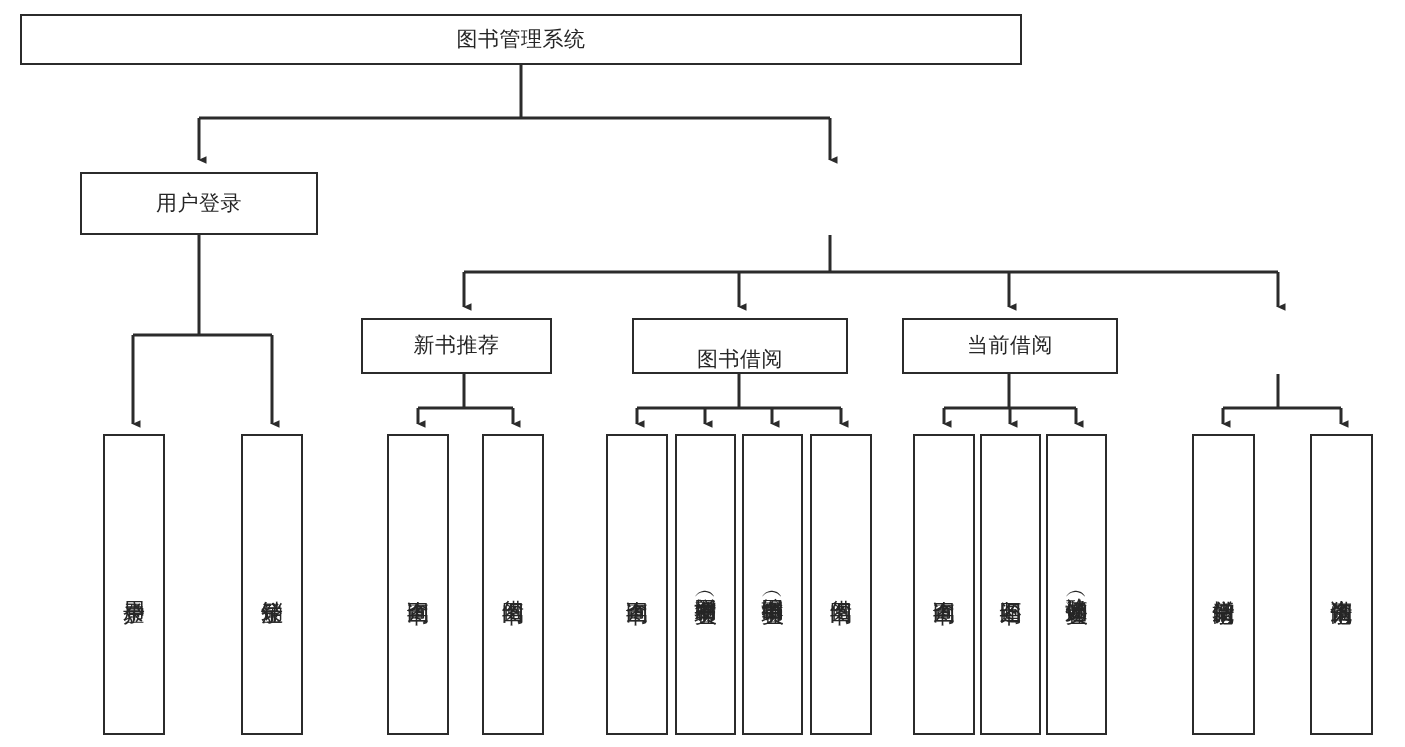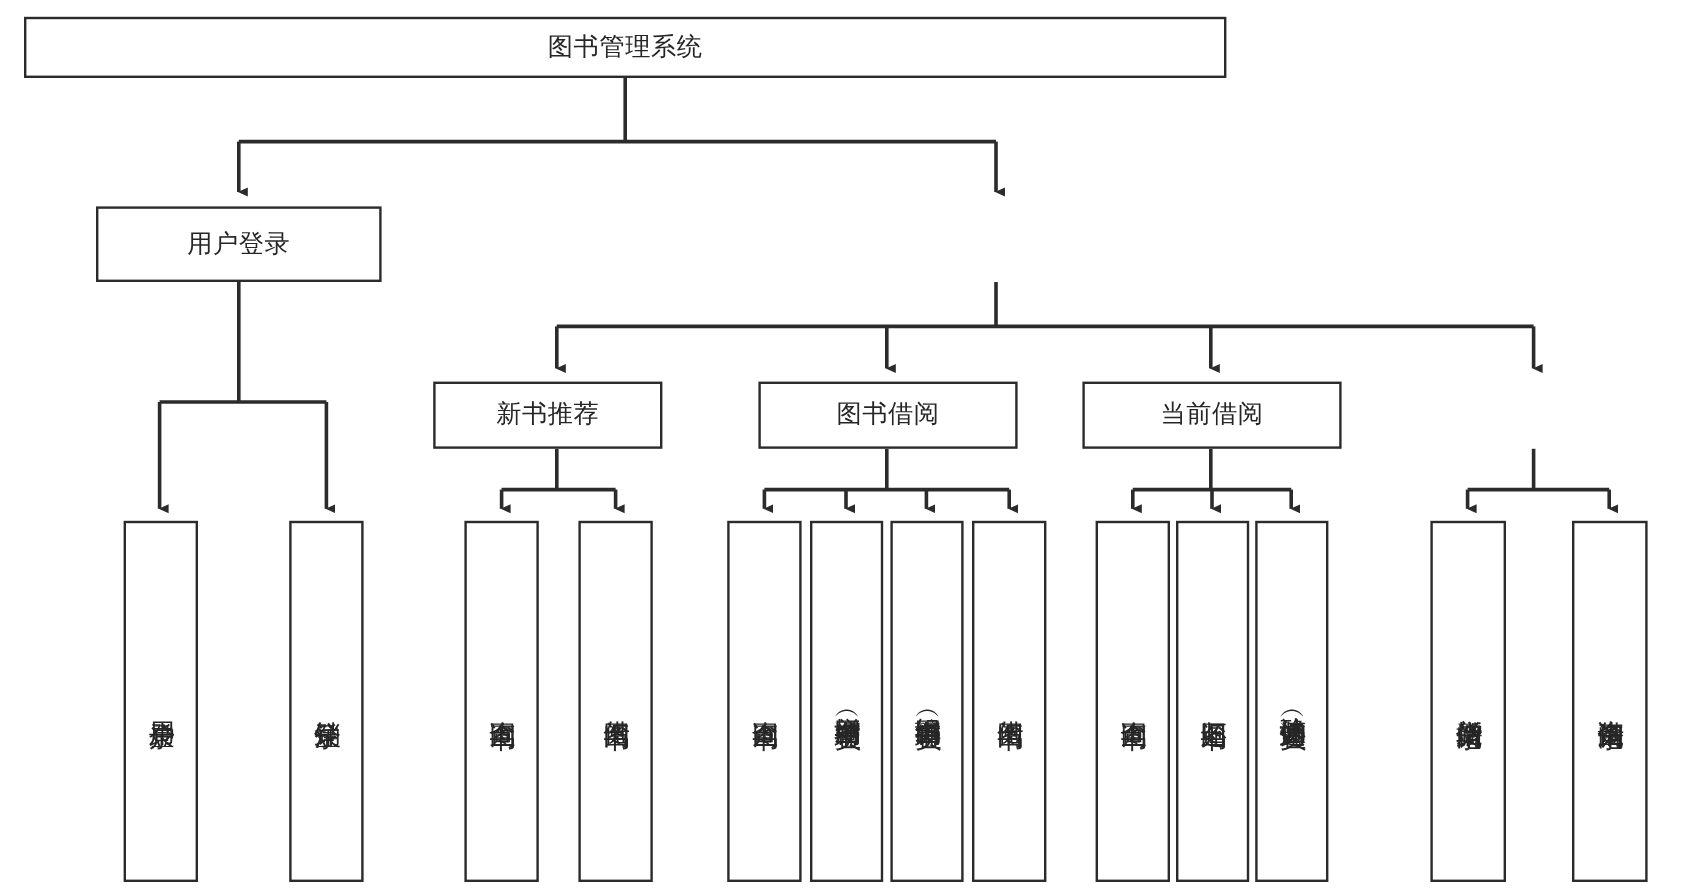--- a/index.html
+++ b/index.html
@@ -127,21 +127,21 @@
     <span class="node-label">图书管理系统</span>
   </div>
 
   <div class="node-box node-h" style="left:80px; top:172px; width:238px; height:63px;">
     <span class="node-label">用户登录</span>
   </div>
 
   <div class="node-box node-h" style="left:361px; top:318px; width:191px; height:56px;">
     <span class="node-label">新书推荐</span>
   </div>
-  <div class="node-box node-h" style="left:632px; top:318px; width:216px; height:56px;">
+  <div class="node-box node-h" style="left:632px; top:318px; width:216px; height:56px;align-items:flex-end;">
     <span class="node-label">图书借阅</span>
   </div>
   <div class="node-box node-h" style="left:902px; top:318px; width:216px; height:56px;">
     <span class="node-label">当前借阅</span>
   </div>
 
   <div class="node-box node-v" style="left:103px; top:434px; width:62px; height:301px;">
     <span class="node-label">用户登录</span>
   </div>
   <div class="node-box node-v" style="left:241px; top:434px; width:62px; height:301px;">

